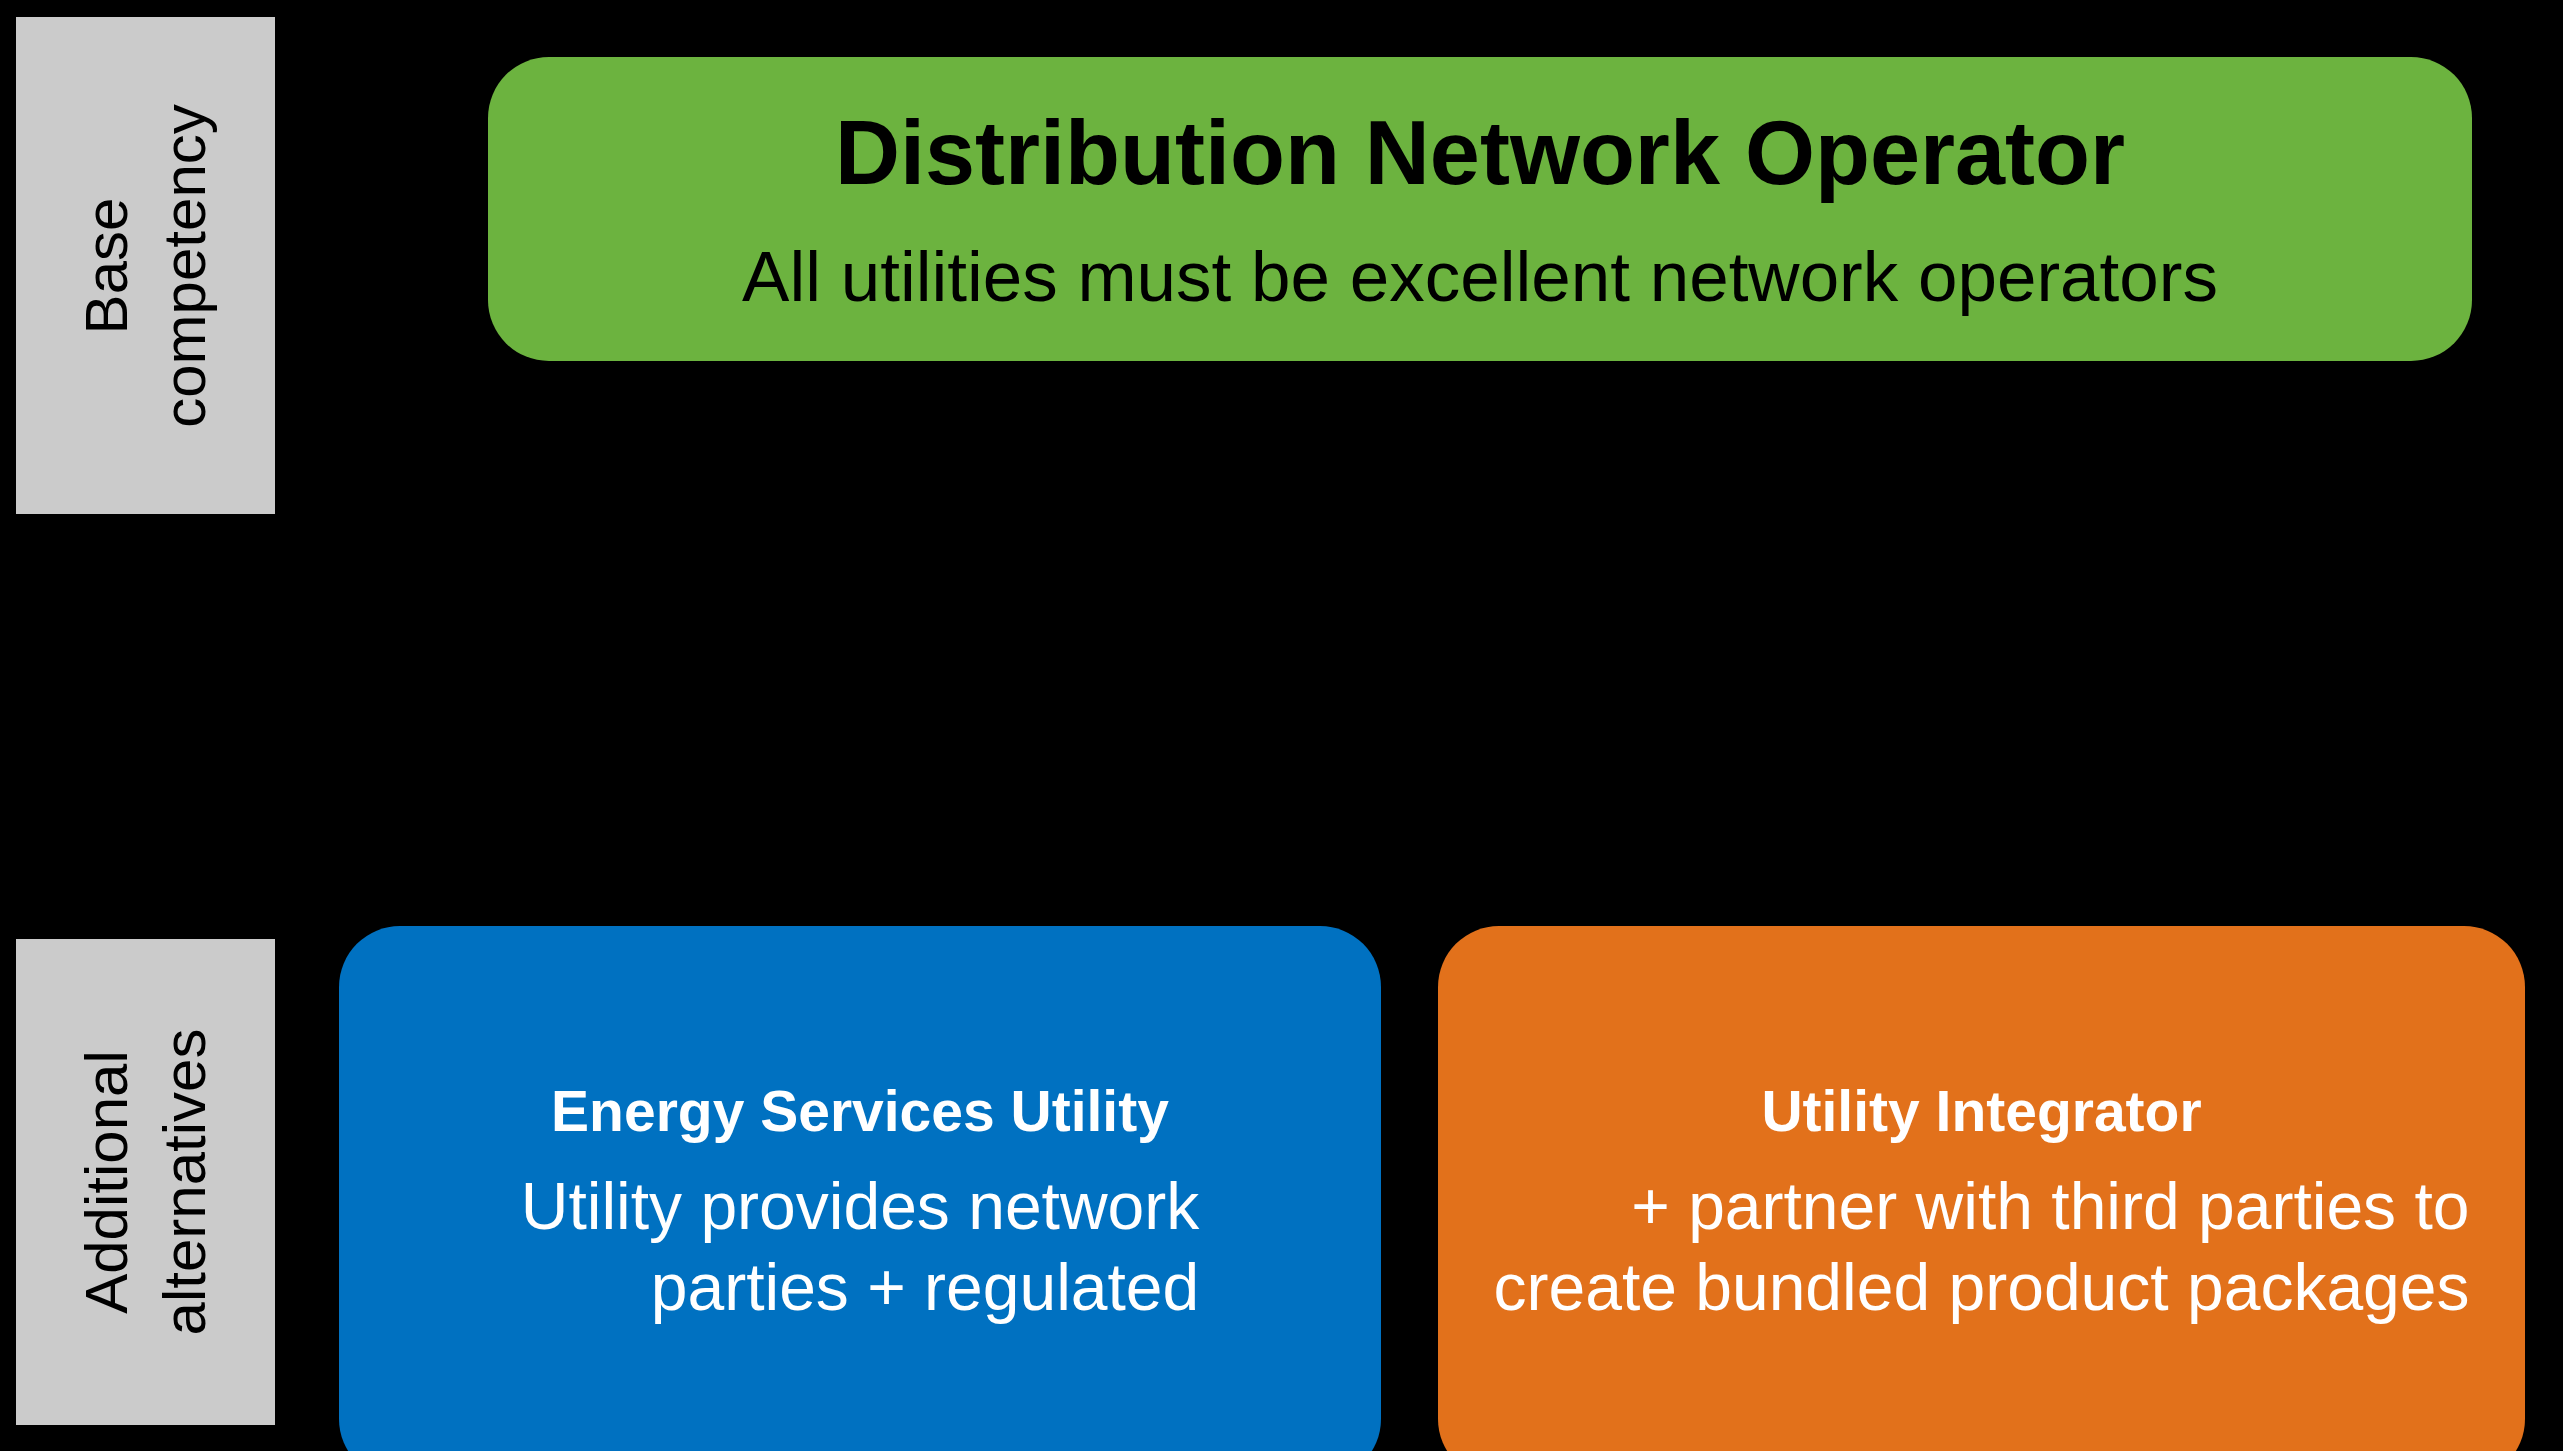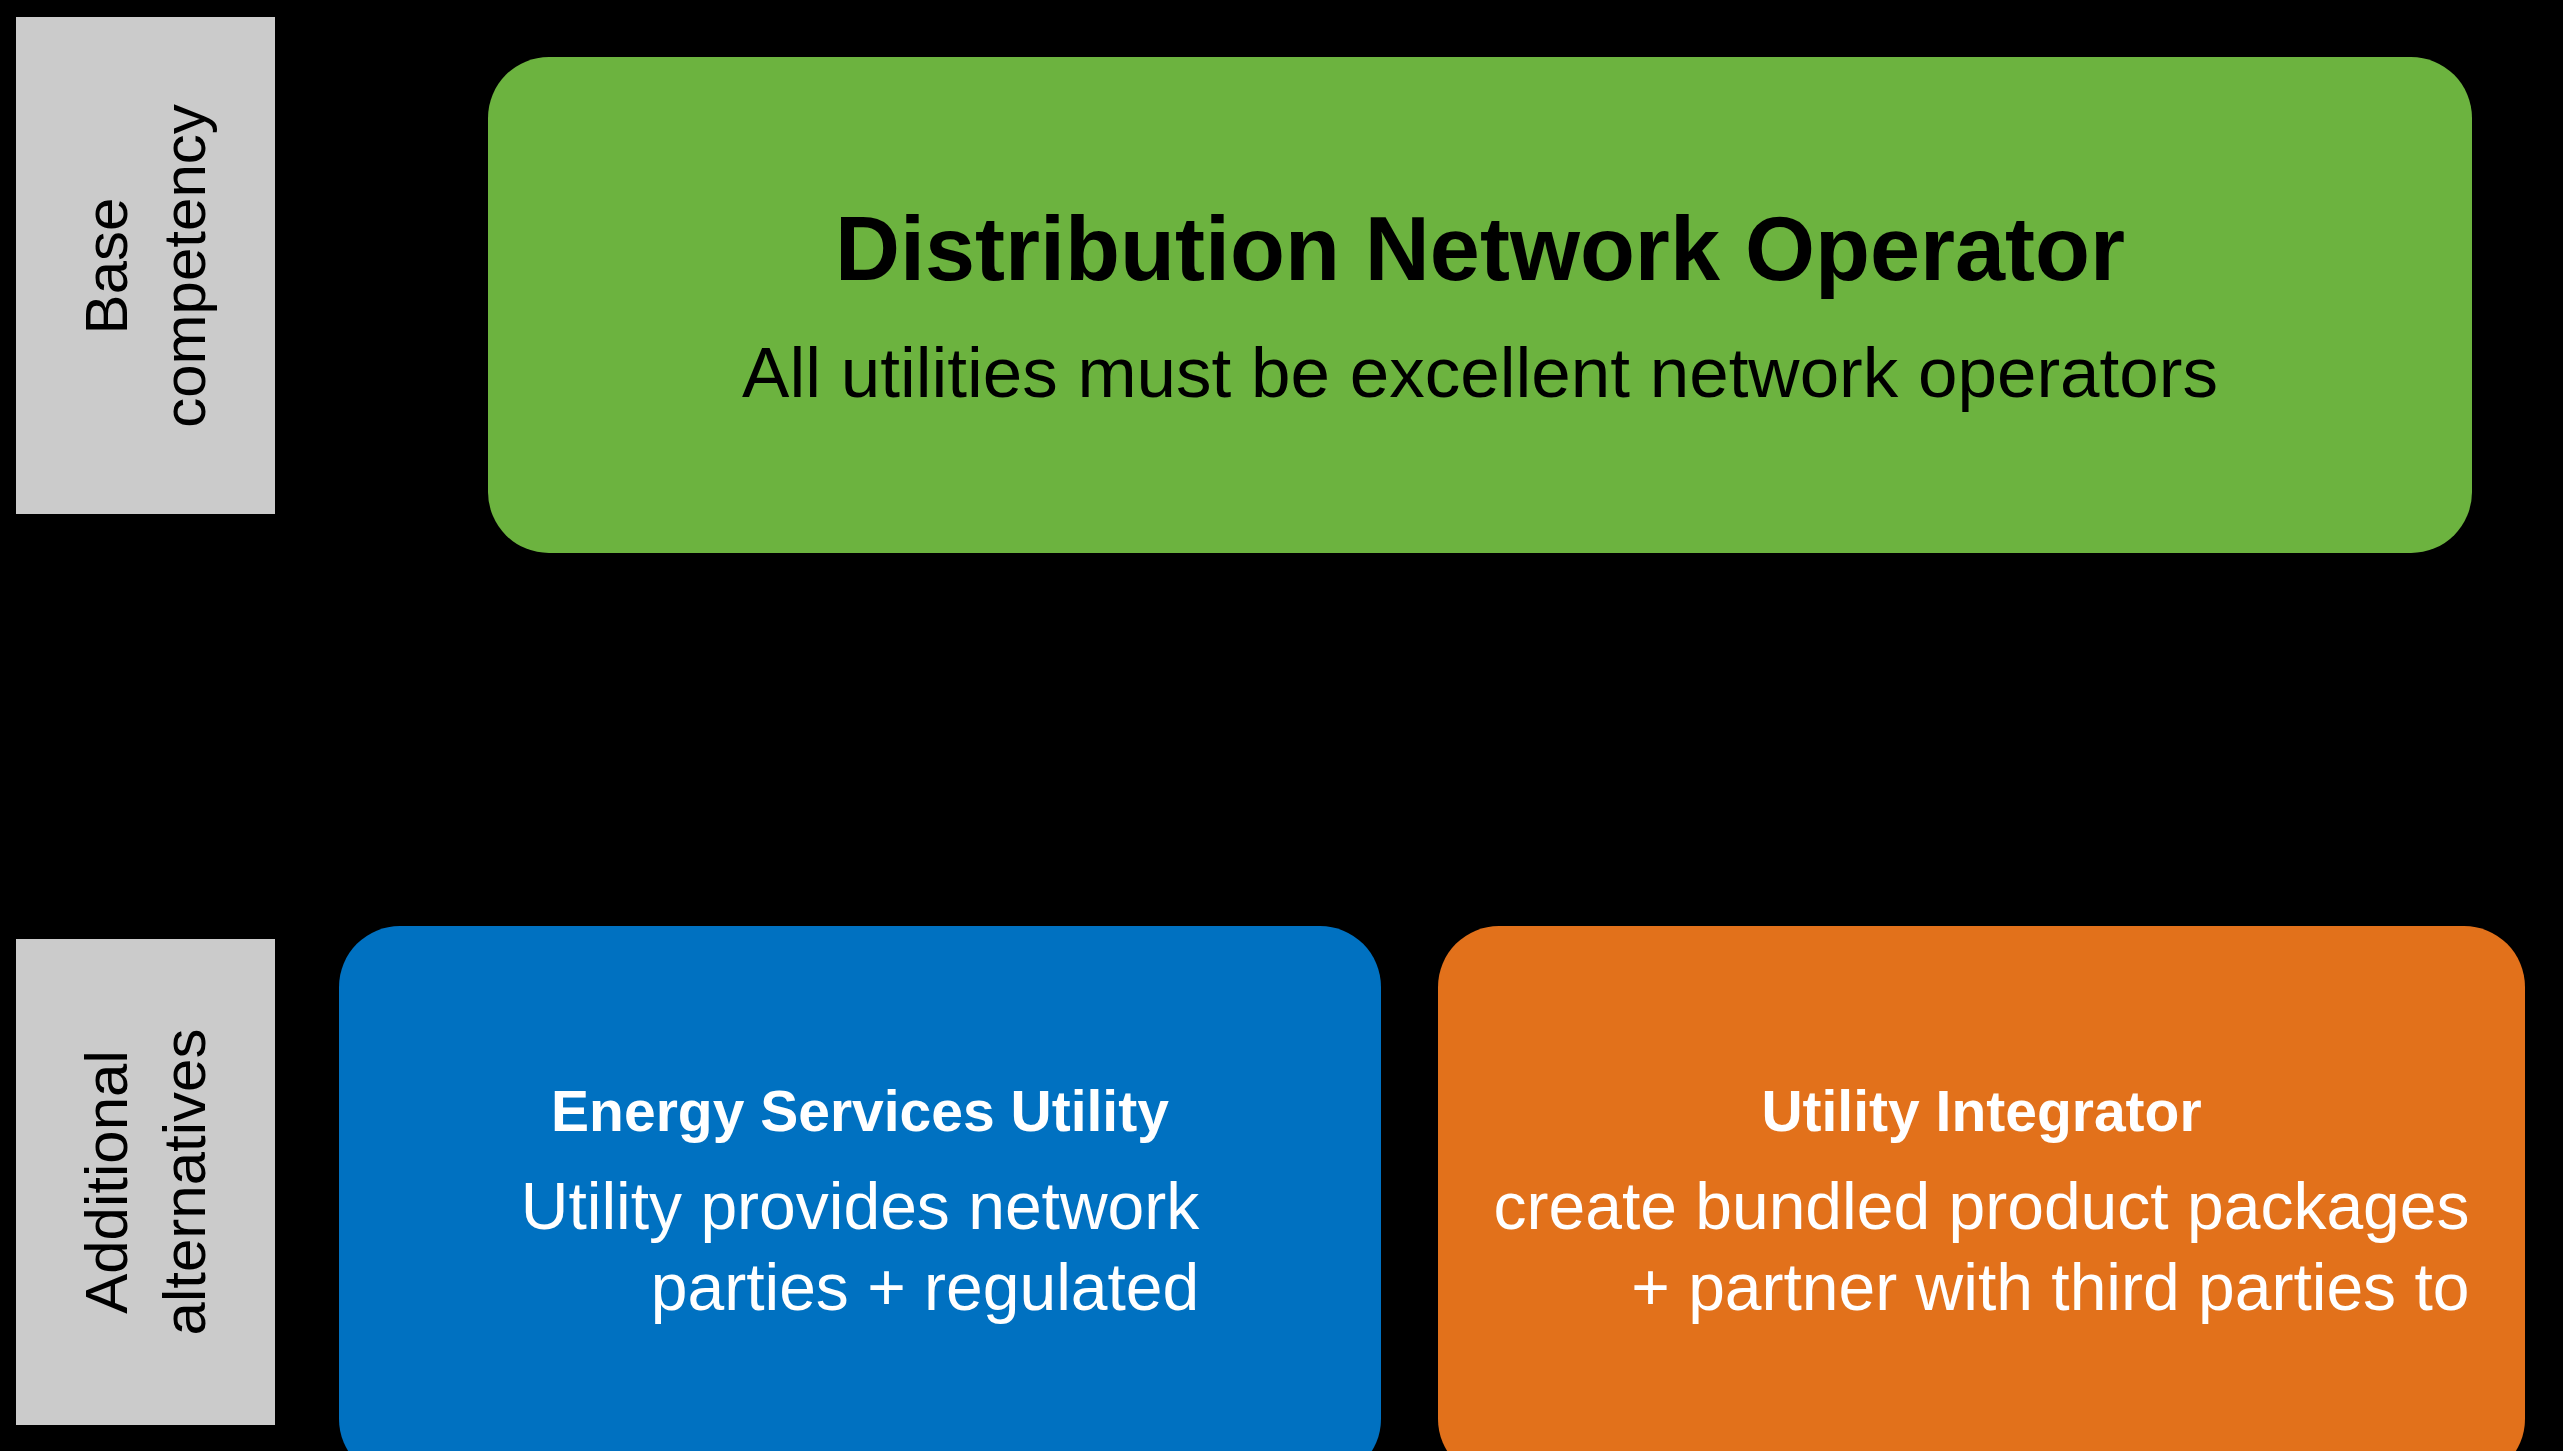--- a/index.html
+++ b/index.html
@@ -45,21 +45,21 @@
     position: absolute;
     border-radius: 61px;
     display: flex;
     flex-direction: column;
     align-items: center;
     justify-content: center;
     text-align: center;
   }
   .box--green {
     left: 488px; top: 57px;
-    width: 1984px; height: 496px;
+    width: 1984px; height: 304px;
     background: #6CB33F;
     color: #000000;
     row-gap: 27px;
   }
   .box--blue {
     left: 339px; top: 926px;
     width: 1042px; height: 554px;
     background: #0071C1;
     color: #FFFFFF;
   }
@@ -122,19 +122,19 @@
     <div class="box-title">Energy Services Utility</div>
     <div class="box-body">
       <div class="body-line">Utility provides network</div>
       <div class="body-line">parties + regulated</div>
     </div>
   </div>
 
   <div class="box box--orange">
     <div class="box-title">Utility Integrator</div>
     <div class="box-body">
+      <div class="body-line">+ partner with third parties to</div>
       <div class="body-line">create bundled product packages</div>
-      <div class="body-line">+ partner with third parties to</div>
     </div>
   </div>
 
 </div>
 
 
 </body></html>

